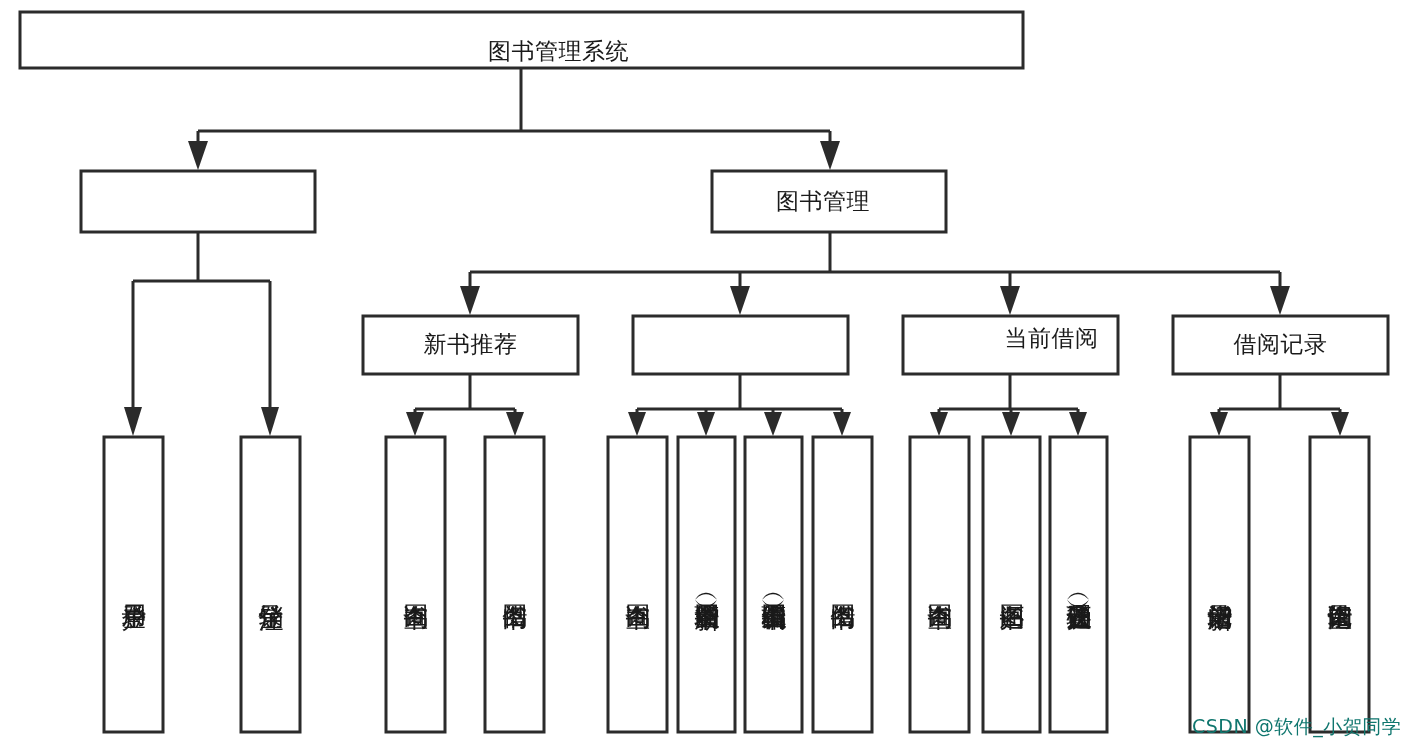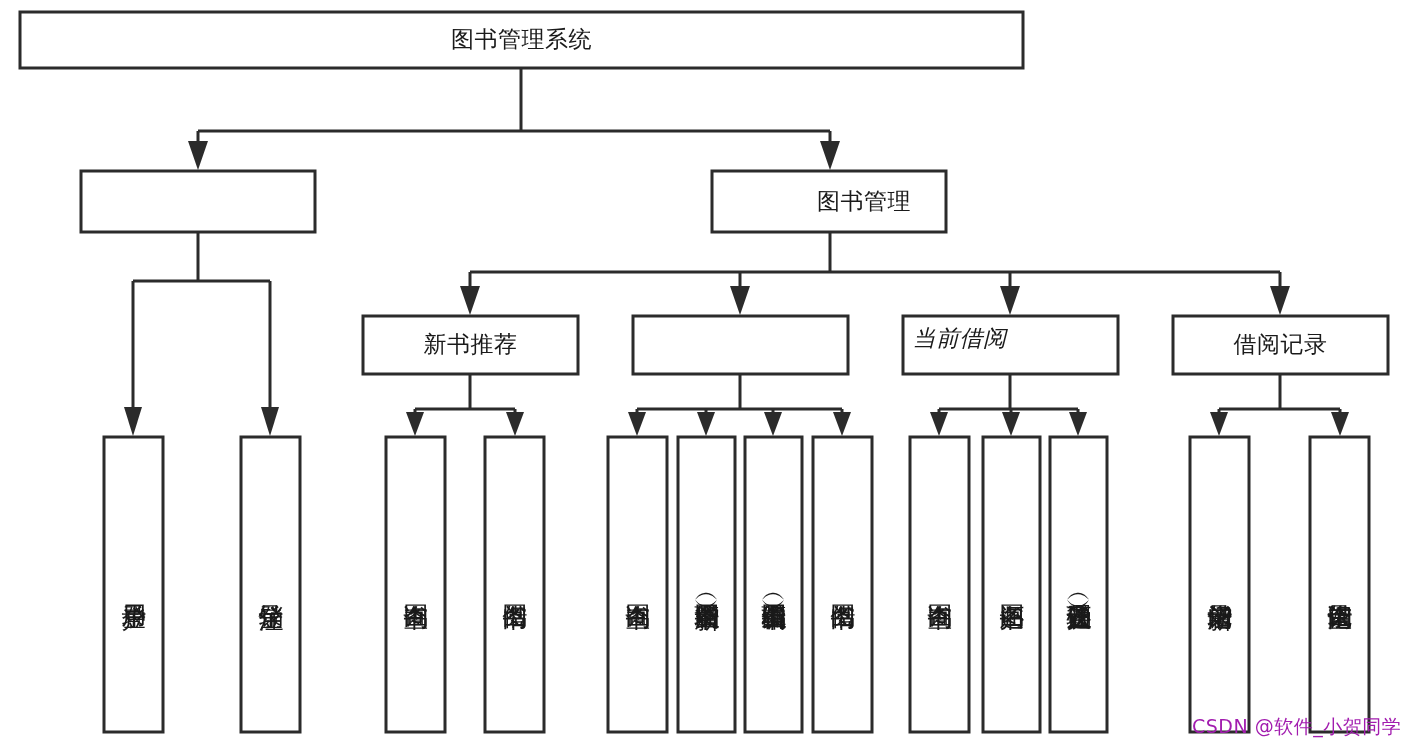--- a/index.html
+++ b/index.html
@@ -63,21 +63,21 @@
     color: #1a1a1a;
     font-size: 25px;
     line-height: 1.03;
     writing-mode: vertical-rl;
     text-orientation: upright;
     white-space: nowrap;
     pointer-events: none;
   }
   .watermark {
     position: absolute;
-    color: #a21caf;
+    color: #0f766e;
     font-size: 19px;
     letter-spacing: 0.5px;
     white-space: nowrap;
     pointer-events: none;
   }
 </style>
 </head>
 <body>
 
 <div id="diagram-root">
@@ -166,26 +166,26 @@
 
     <path class="conn" d="M 1280 374 L 1280 409"></path>
     <path class="conn" d="M 1219 409 L 1340 409"></path>
     <path class="conn" d="M 1219 409 L 1219 412"></path>
     <path class="conn" d="M 1340 409 L 1340 412"></path>
     <polygon class="arrow-head" points="1210,412 1228,412 1219,436"></polygon>
     <polygon class="arrow-head" points="1331,412 1349,412 1340,436"></polygon>
 
   </svg>
 
-  <div class="label-h" style="left:20px; top:12px; width:1003px; height:56px;">图书管理系统</div>
-
-  <div class="label-h" style="left:712px; top:171px; width:222px; height:61px;padding-left:41px;">图书管理</div>
+  <div class="label-h" style="left:20px; top:24px; width:1003px; height:56px;padding-left:37px;">图书管理系统</div>
+
+  <div class="label-h" style="left:712px; top:171px; width:222px; height:61px;">图书管理</div>
 
   <div class="label-h" style="left:363px; top:316px; width:215px; height:58px;">新书推荐</div>
-  <div class="label-h" style="left:852px; top:316px; width:215px; height:45px;font-style:italic;">当前借阅</div>
+  <div class="label-h" style="left:944px; top:316px; width:215px; height:45px;">当前借阅</div>
   <div class="label-h" style="left:1173px; top:316px; width:215px; height:58px;">借阅记录</div>
 
   <div class="label-v" style="left:104px; top:437px; width:59px; height:295px;">用户登录</div>
   <div class="label-v" style="left:241px; top:437px; width:59px; height:295px;">注销登录</div>
 
   <div class="label-v" style="left:386px; top:437px; width:59px; height:295px;">查询图书</div>
   <div class="label-v" style="left:485px; top:437px; width:59px; height:295px;">借阅图书</div>
 
   <div class="label-v" style="left:608px; top:437px; width:59px; height:295px;">查询图书</div>
   <div class="label-v" style="left:678px; top:437px; width:57px; height:295px;">新增图书（管理员）</div>

